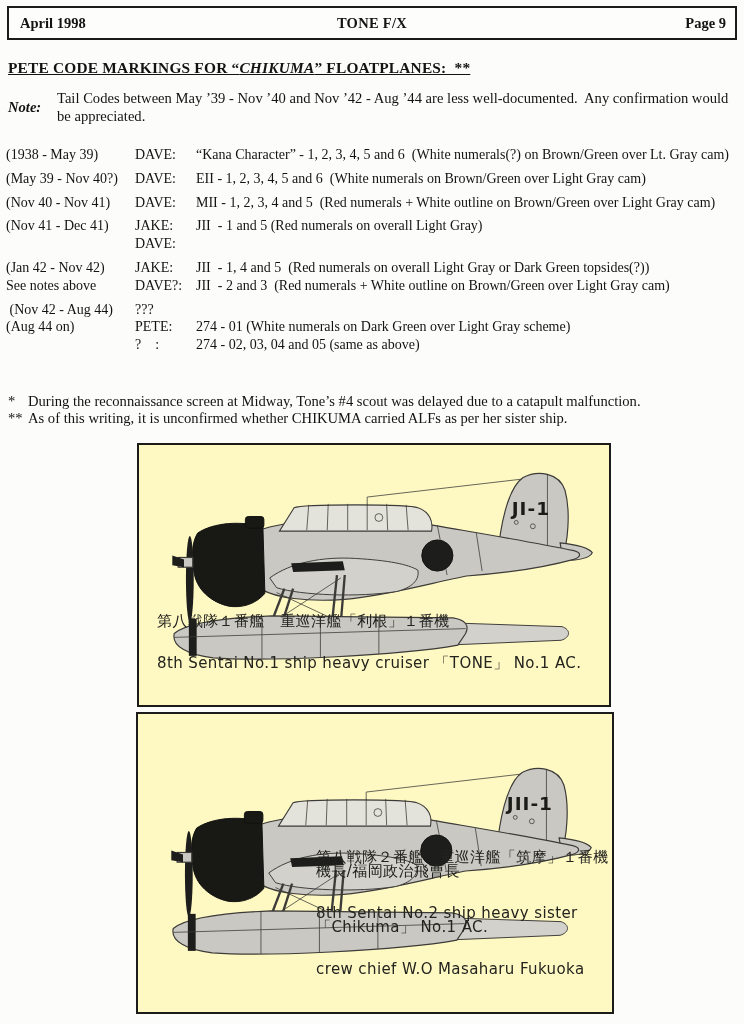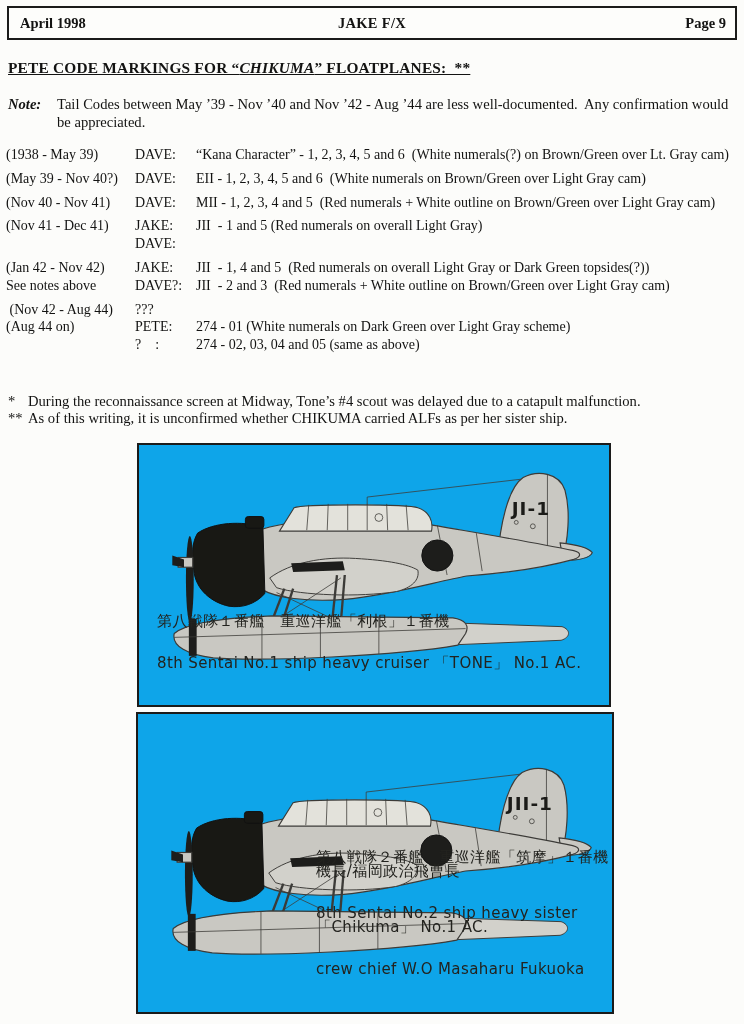--- a/index.html
+++ b/index.html
@@ -17,36 +17,36 @@
   .header-box .h-left { position:absolute; left:11px; font-weight:bold; font-size:14.5px; }
   .header-box .h-center { position:absolute; left:0; right:0; text-align:center; font-weight:bold; font-size:14.5px; letter-spacing:0.3px; }
   .header-box .h-right { position:absolute; right:9px; font-weight:bold; font-size:14.5px; }
   
   .heading {
     position:absolute; left:8px; top:59px; font-size:15.4px; font-weight:bold;
     text-decoration:underline; letter-spacing:0.2px; white-space:pre-wrap;
   }
   .heading .em { font-style:italic; }
   
-  .note { position:absolute; left:8px; top:96px; width:730px; display:flex; font-size:14.6px; line-height:17.6px; }
+  .note { position:absolute; left:8px; top:90px; width:730px; display:flex; font-size:14.6px; line-height:17.6px;align-items:center; }
   .note-label { width:49px; font-weight:bold; font-style:italic; flex:none; }
   .note-text { flex:1; white-space:pre-wrap; }
   
   .listing { position:absolute; left:6px; top:146px; width:736px; font-size:14px; line-height:17.8px; }
   .line { display:grid; grid-template-columns:129px 61px 1fr; }
   .line.gap { margin-top:6px; }
   .c1, .c2, .c3 { white-space:pre-wrap; }
   
   .footnotes { position:absolute; left:8px; top:393px; width:730px; font-size:14.6px; line-height:17.4px; }
   .fn { display:flex; }
   .fn-marker { width:20px; flex:none; }
   .fn-text { flex:1; }
   
   .figure {
-    position:absolute; border:2px solid #1b1b1a; background:#0ea5e9;
+    position:absolute; border:2px solid #1b1b1a; background:#fef9c3;
   }
   .fig1 { left:137px; top:443px; width:470px; height:260px; }
   .fig2 { left:136px; top:712px; width:474px; height:298px; }
   .plane-wrap { position:absolute; left:6px; top:16px; width:458px; }
   .fig2 .plane-wrap { top:42px; }
   .caption {
     position:absolute; font-family:"DejaVu Sans", sans-serif; font-size:15px;
     line-height:14px; color:#23231f; letter-spacing:0.4px; white-space:pre-wrap;
   }
   .fig1 .caption { left:18px; bottom:7px; }
@@ -65,21 +65,21 @@
     fill:#1b1b18; letter-spacing:1px;
   }
 </style>
 </head>
 <body>
 
 <div class="page">
 
   <div class="header-box">
     <span class="h-left">April 1998</span>
-    <span class="h-center">JAKE F/X</span>
+    <span class="h-center">TONE F/X</span>
     <span class="h-right">Page 9</span>
   </div>
 
   <div class="heading"><span>PETE CODE MARKINGS FOR “</span><span class="em">CHIKUMA</span><span>” FLOATPLANES:  **</span></div>
 
   <div class="note">
     <span class="note-label">Note:</span>
     <span class="note-text">Tail Codes between May ’39 - Nov ’40 and Nov ’42 - Aug ’44 are less well-documented.  Any confirmation would be appreciated.</span>
   </div>
 

